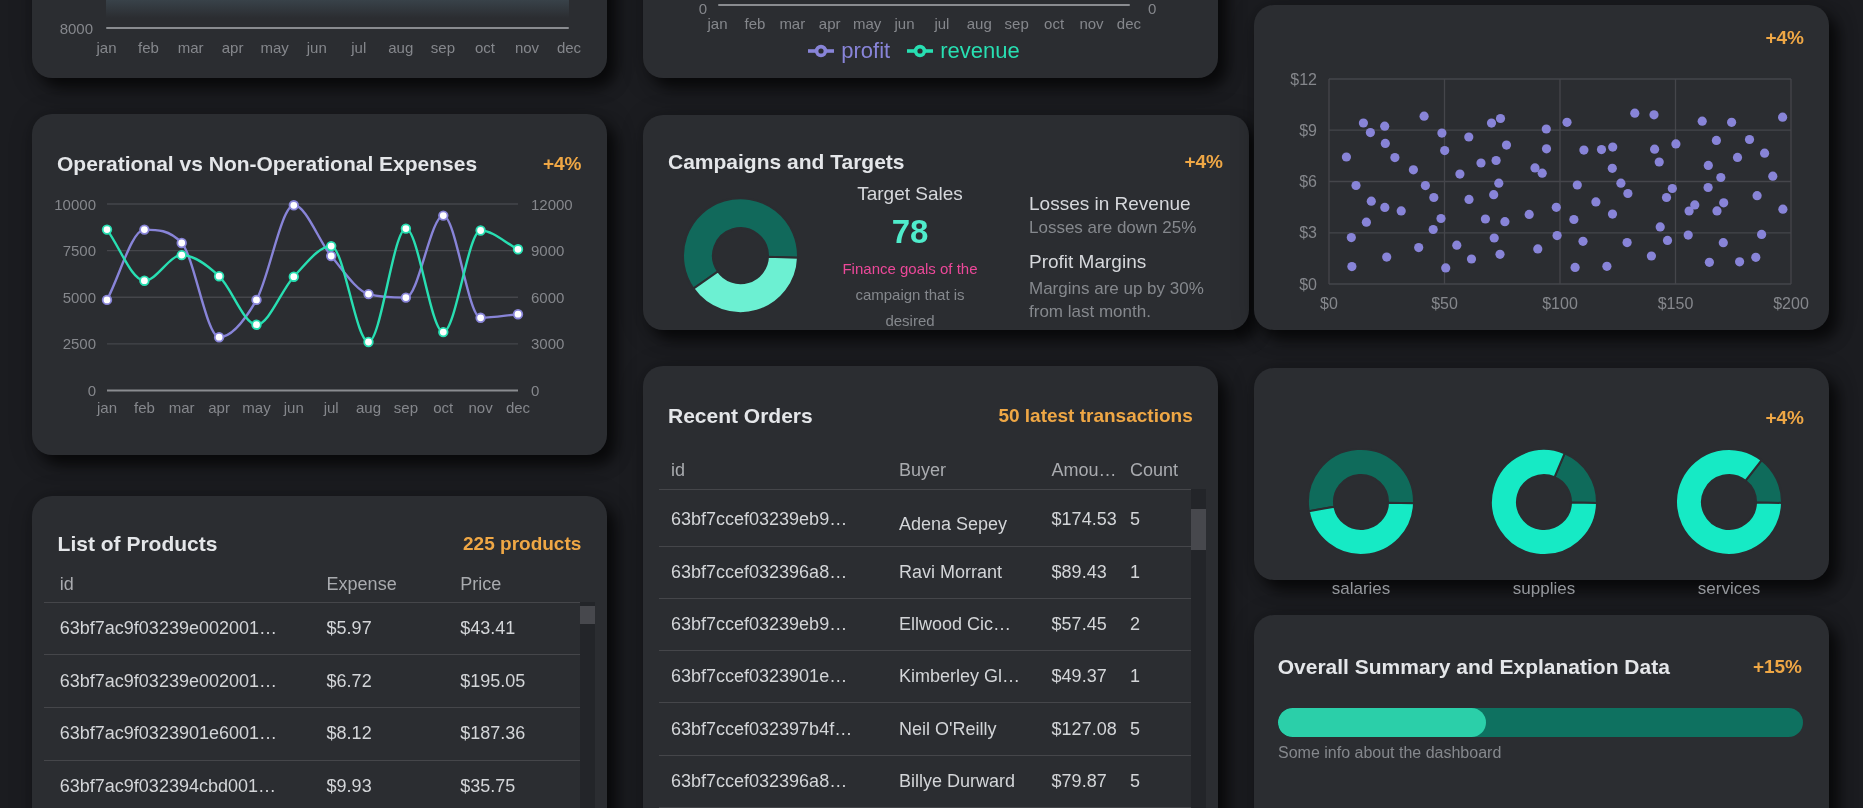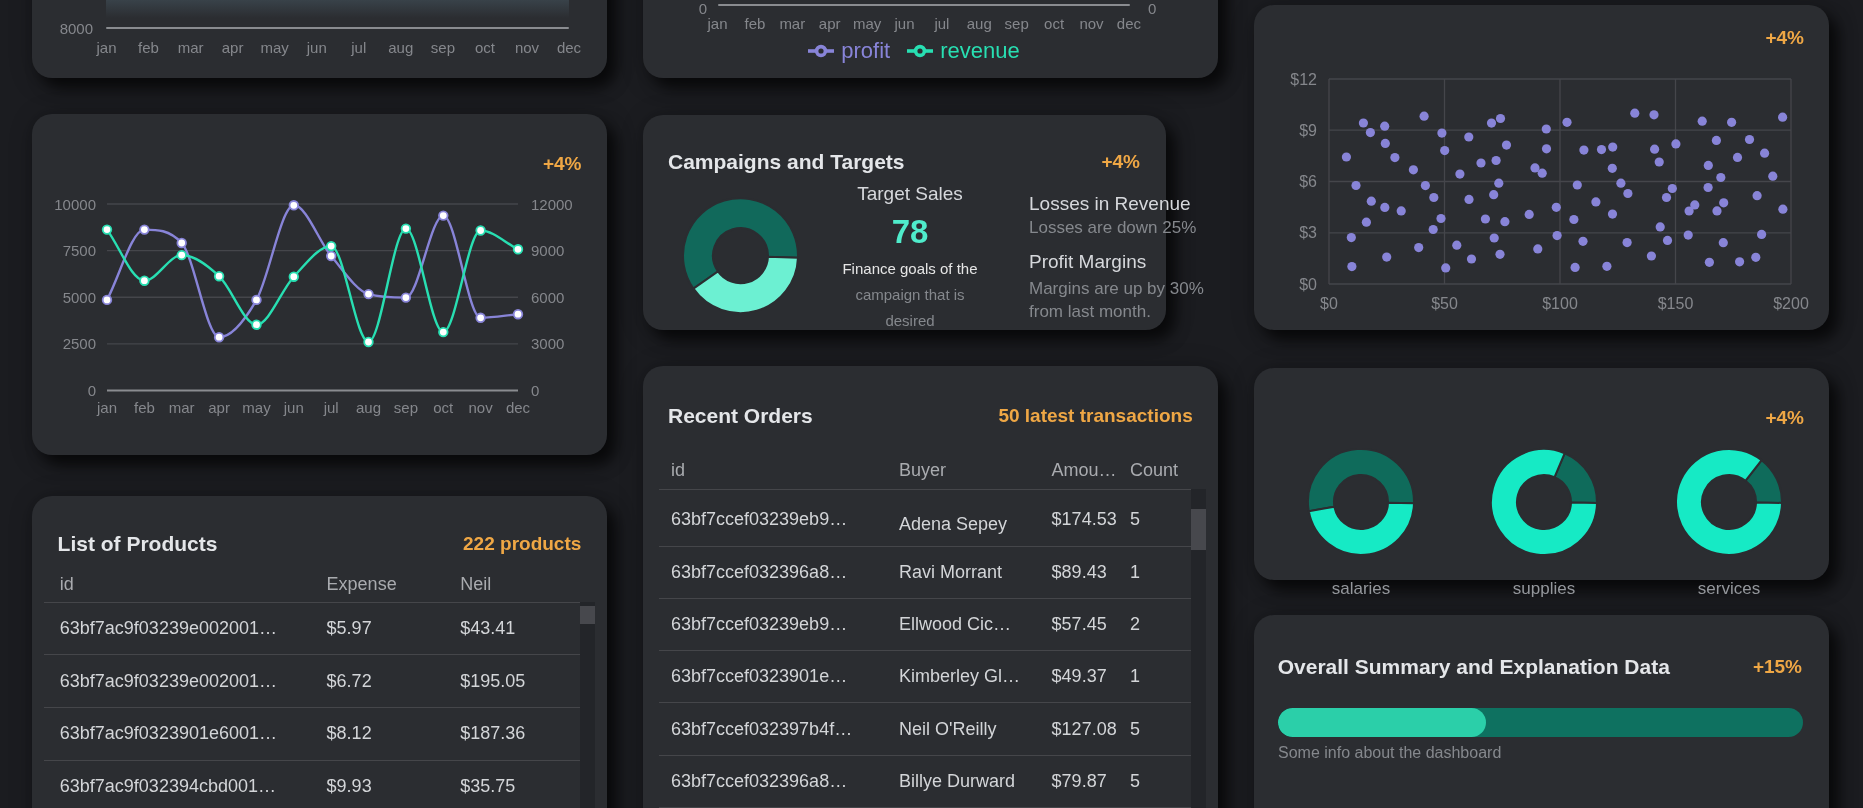--- a/index.html
+++ b/index.html
@@ -82,20 +82,21 @@
       <span style="font-size:22px; color:#8884d8; margin-right:17px;">profit</span>
 <svg width="26" height="14" style="margin-right:7px;" viewBox="0 0 26 14">
         <line x1="0" y1="7" x2="26" y2="7" stroke="#28dfb2" stroke-width="3.6"></line>
         <circle cx="13" cy="7" r="4.4" fill="#2b2d31" stroke="#28dfb2" stroke-width="3.6"></circle>
       </svg>
       <span style="font-size:22px; color:#28dfb2;">revenue</span>
 </div>
 </div>
 
 <div class="panel" style="left:32px; top:114px; width:575px; height:341px;">
+<div class="abs cy title" style="left:25px; top:49.8px;">Operational vs Non-Operational Expenses</div>
 <div class="abs cy badge" style="right:25.5px; top:49.8px;">+4%</div>
 <svg class="abs" style="left:0;top:0;" width="575" height="341" viewBox="0 0 575 341">
       <line x1="75" y1="90.0" x2="486" y2="90.0" stroke="#45464b" stroke-width="1.4"></line>
       <line x1="75" y1="136.6" x2="486" y2="136.6" stroke="#45464b" stroke-width="1.4"></line>
       <line x1="75" y1="183.2" x2="486" y2="183.2" stroke="#45464b" stroke-width="1.4"></line>
       <line x1="75" y1="229.9" x2="486" y2="229.9" stroke="#45464b" stroke-width="1.4"></line>
       <line x1="75" y1="276.5" x2="486" y2="276.5" stroke="#8a8c90" stroke-width="2"></line>
       <text x="64" y="95.5" text-anchor="end" font-size="15" fill="#85878c">10000</text>
       <text x="499" y="95.5" font-size="15" fill="#85878c">12000</text>
       <text x="64" y="142.1" text-anchor="end" font-size="15" fill="#85878c">7500</text>
@@ -140,30 +141,30 @@
       <circle cx="261.8" cy="162.7" r="4.3" fill="#ffffff" stroke="#28dfb2" stroke-width="1.8"></circle>
       <circle cx="299.2" cy="132.1" r="4.3" fill="#ffffff" stroke="#28dfb2" stroke-width="1.8"></circle>
       <circle cx="336.5" cy="228.0" r="4.3" fill="#ffffff" stroke="#28dfb2" stroke-width="1.8"></circle>
       <circle cx="373.9" cy="114.6" r="4.3" fill="#ffffff" stroke="#28dfb2" stroke-width="1.8"></circle>
       <circle cx="411.3" cy="218.1" r="4.3" fill="#ffffff" stroke="#28dfb2" stroke-width="1.8"></circle>
       <circle cx="448.6" cy="116.5" r="4.3" fill="#ffffff" stroke="#28dfb2" stroke-width="1.8"></circle>
       <circle cx="486.0" cy="135.3" r="4.3" fill="#ffffff" stroke="#28dfb2" stroke-width="1.8"></circle>
     </svg>
 </div>
 
-<div class="panel" style="left:643px; top:115px; width:523px; height:215px;">
+<div class="panel" style="left:643px; top:115px; width:606px; height:215px;">
 <div class="abs cy title" style="left:25px; top:47px;">Campaigns and Targets</div>
 <div class="abs cy badge" style="right:26px; top:47px;">+4%</div>
 <svg class="abs" style="left:0;top:0;" width="575" height="215">
 <path d="M50.40,173.68A57.5,57.5,0,1,1,154.96,142.71L124.98,141.66A27.5,27.5,0,1,0,74.97,156.47Z" fill="#11695b" stroke="#2b2d31" stroke-width="2"></path>
 <path d="M154.96,142.71A57.5,57.5,0,0,1,50.40,173.68L74.97,156.47A27.5,27.5,0,0,0,124.98,141.66Z" fill="#6cf0d2" stroke="#2b2d31" stroke-width="2"></path>
 </svg>
 <div class="abs ct" style="left:267px; top:79px; font-size:19px; color:#d6d8dc;">Target Sales</div>
 <div class="abs ct" style="left:267px; top:117px; font-size:33px; font-weight:bold; color:#4feccb;">78</div>
-<div class="abs ct" style="left:267px; top:153px; font-size:15px; color:#e5e5e5;">Finance goals of the</div>
+<div class="abs ct" style="left:267px; top:153px; font-size:15px; color:#ec4899;">Finance goals of the</div>
 <div class="abs ct" style="left:267px; top:179px; font-size:15px; color:#85888d;">campaign that is</div>
 <div class="abs ct" style="left:267px; top:205px; font-size:15px; color:#85888d;">desired</div>
 <div class="abs cy" style="left:386px; top:89px; font-size:19px; color:#d6d8dc;">Losses in Revenue</div>
 <div class="abs cy" style="left:386px; top:112.7px; font-size:17px; color:#85888d;">Losses are down 25%</div>
 <div class="abs cy" style="left:386px; top:146.6px; font-size:19px; color:#d6d8dc;">Profit Margins</div>
 <div class="abs cy" style="left:386px; top:174px; font-size:17px; color:#85888d;">Margins are up by 30%</div>
 <div class="abs cy" style="left:386px; top:197px; font-size:17px; color:#85888d;">from last month.</div>
 </div>
 
 <div class="panel" style="left:1254px; top:5px; width:575px; height:325px;">
@@ -298,24 +299,24 @@
       <path d="M507.63,92.24A53,53,0,0,1,527.99,134.92L502.00,134.47A27,27,0,0,0,491.62,112.72Z" fill="#0f6b5b" stroke="#2b2d31" stroke-width="2"></path>
       <path d="M527.99,134.92A53,53,0,1,1,507.63,92.24L491.62,112.72A27,27,0,1,0,502.00,134.47Z" fill="#16eac5" stroke="#2b2d31" stroke-width="2"></path>
     </svg>
 </div>
 <div class="abs ct" style="left:1361px; top:589px; font-size:17px; color:#94979c;">salaries</div>
 <div class="abs ct" style="left:1544px; top:589px; font-size:17px; color:#94979c;">supplies</div>
 <div class="abs ct" style="left:1729px; top:589px; font-size:17px; color:#94979c;">services</div>
 
 <div class="panel" style="left:32px; top:496px; width:575px; height:360px;">
 <div class="abs cy title" style="left:25.6px; top:47.7px;">List of Products</div>
-<div class="abs cy badge" style="right:25.7px; top:47.7px;">222 products</div>
+<div class="abs cy badge" style="right:25.7px; top:47.7px;">225 products</div>
 <div class="abs cy" style="left:27.8px; top:87.6px; font-size:18px; color:#a9abaf;">id</div>
 <div class="abs cy" style="left:294.6px; top:87.6px; font-size:18px; color:#a9abaf;">Expense</div>
-<div class="abs cy" style="left:428.3px; top:87.6px; font-size:18px; color:#a9abaf;">Neil</div>
+<div class="abs cy" style="left:428.3px; top:87.6px; font-size:18px; color:#a9abaf;">Price</div>
 <div class="abs" style="left:12px; top:105.5px; width:551px; height:1px; background:#45464a;"></div>
 <div class="abs" style="left:548px; top:106px; width:15px; height:254px; background:#232529;"></div>
 <div class="abs" style="left:548px; top:110px; width:15px; height:18px; background:#47484d;"></div>
 <div class="abs cy" style="left:27.8px; top:131.8px; font-size:18px; color:#d3d5d8;">63bf7ac9f03239e002001…</div>
     <div class="abs cy" style="left:294.6px; top:131.8px; font-size:18px; color:#d3d5d8;">$5.97</div>
     <div class="abs cy" style="left:428.3px; top:131.8px; font-size:18px; color:#d3d5d8;">$43.41</div>
     <div class="abs" style="left:12px; top:158.2px; width:536px; height:1px; background:#45464a;"></div>
     <div class="abs cy" style="left:27.8px; top:184.6px; font-size:18px; color:#d3d5d8;">63bf7ac9f03239e002001…</div>
     <div class="abs cy" style="left:294.6px; top:184.6px; font-size:18px; color:#d3d5d8;">$6.72</div>
     <div class="abs cy" style="left:428.3px; top:184.6px; font-size:18px; color:#d3d5d8;">$195.05</div>

